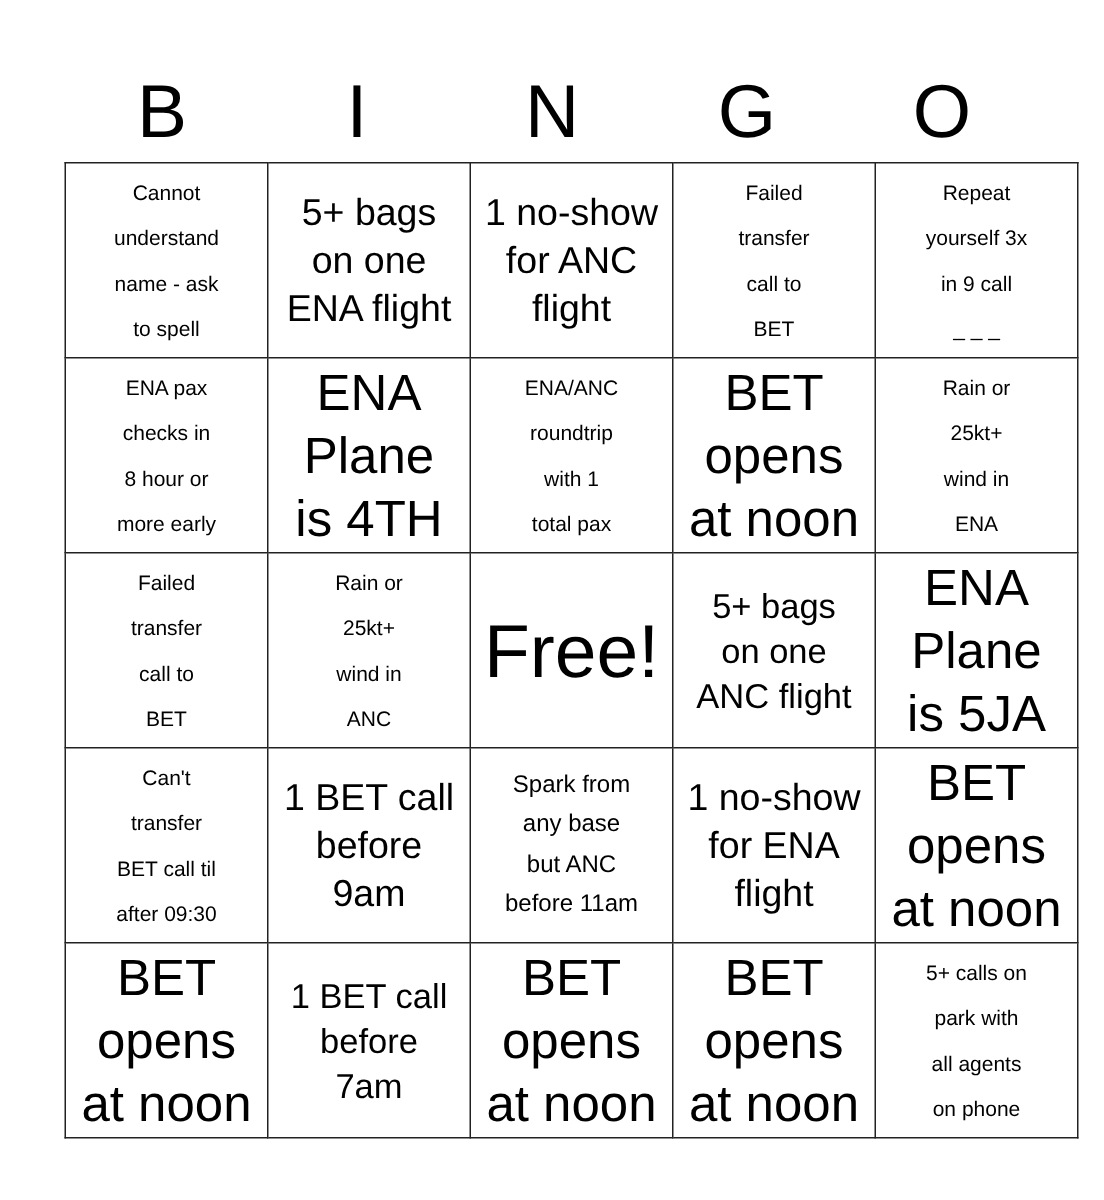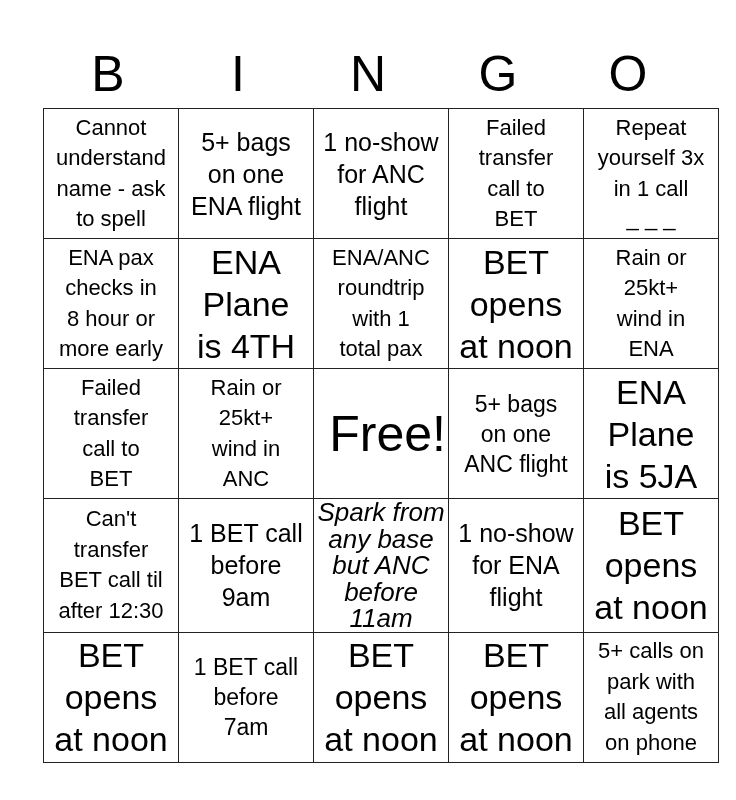--- a/index.html
+++ b/index.html
@@ -5,26 +5,26 @@
     html, body { margin: 0; padding: 0; background: #ffffff; }
     body { width: 736px; height: 800px; position: relative; overflow: hidden;
            font-family: "Liberation Sans", sans-serif; color: #000; }
     .header { position: absolute; left: 43px; top: 44px; width: 650px; height: 60px; display: flex; }
     .header span { flex: 1; text-align: center; font-size: 50px; line-height: 60px; letter-spacing: 0; }
     .grid { position: absolute; left: 43px; top: 108px; width: 650px; height: 648px;
             border-collapse: collapse; table-layout: fixed; }
     .grid td { border: 1.5px solid #222; text-align: center; vertical-align: middle;
                padding: 0 2px; overflow: hidden; width: 130px; height: 129px; }
     .cell-text { display: block; white-space: pre-line; }
-    .s22 { font-size: 22px; line-height: 30.5px; text-align: center; }
+    .s22 { font-size: 14px; line-height: 30.5px; text-align: center; }
     .s25 { font-size: 25px; line-height: 32px; }
     .s23 { font-size: 23px; line-height: 30px; }
-    .s19 { font-size: 26px; line-height: 26.5px; font-style: italic; }
+    .s19 { font-size: 16px; line-height: 26.5px; }
     .s34 { font-size: 34px; line-height: 42px; }
-    .s50 { font-size: 50px; line-height: 56px; text-align: right; }
+    .s50 { font-size: 50px; line-height: 56px; }
   </style>
 </head>
 <body>
 
 <div class="header">
   <span>B</span>
   <span>I</span>
   <span>N</span>
   <span>G</span>
   <span>O</span>
@@ -51,21 +51,21 @@
         </td>
         <td>
           <span class="cell-text s22">Failed
 transfer
 call to
 BET</span>
         </td>
         <td>
           <span class="cell-text s22">Repeat
 yourself 3x
-in 1 call
+in 9 call
 _ _ _</span>
         </td>
       </tr>
       <tr>
         <td>
           <span class="cell-text s22">ENA pax
 checks in
 8 hour or
 more early</span>
         </td>
@@ -117,21 +117,21 @@
           <span class="cell-text s34">ENA
 Plane
 is 5JA</span>
         </td>
       </tr>
       <tr>
         <td>
           <span class="cell-text s22">Can't
 transfer
 BET call til
-after 12:30</span>
+after 09:30</span>
         </td>
         <td>
           <span class="cell-text s25">1 BET call
 before
 9am</span>
         </td>
         <td>
           <span class="cell-text s19">Spark from
 any base
 but ANC

